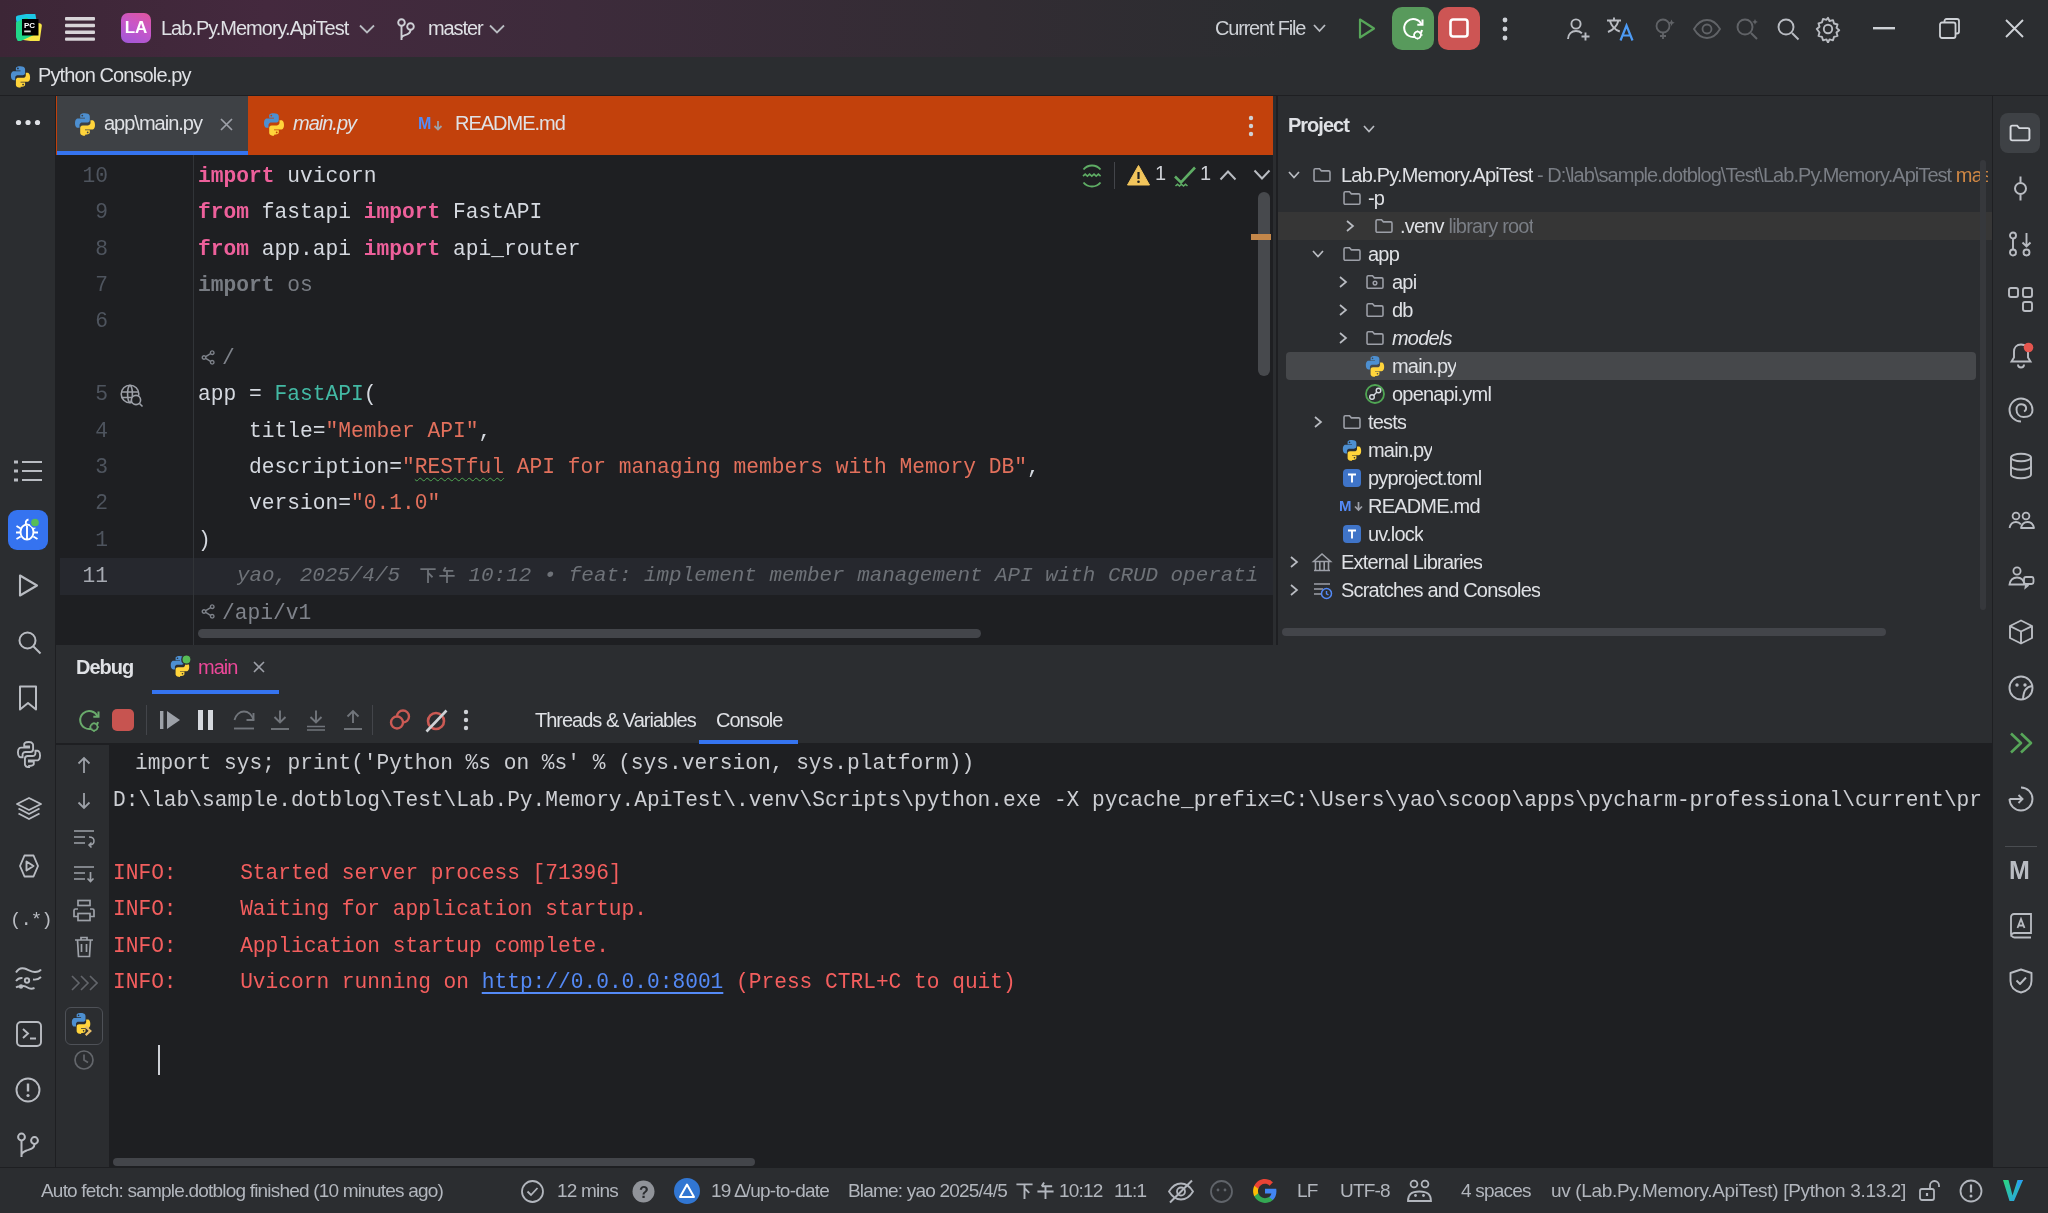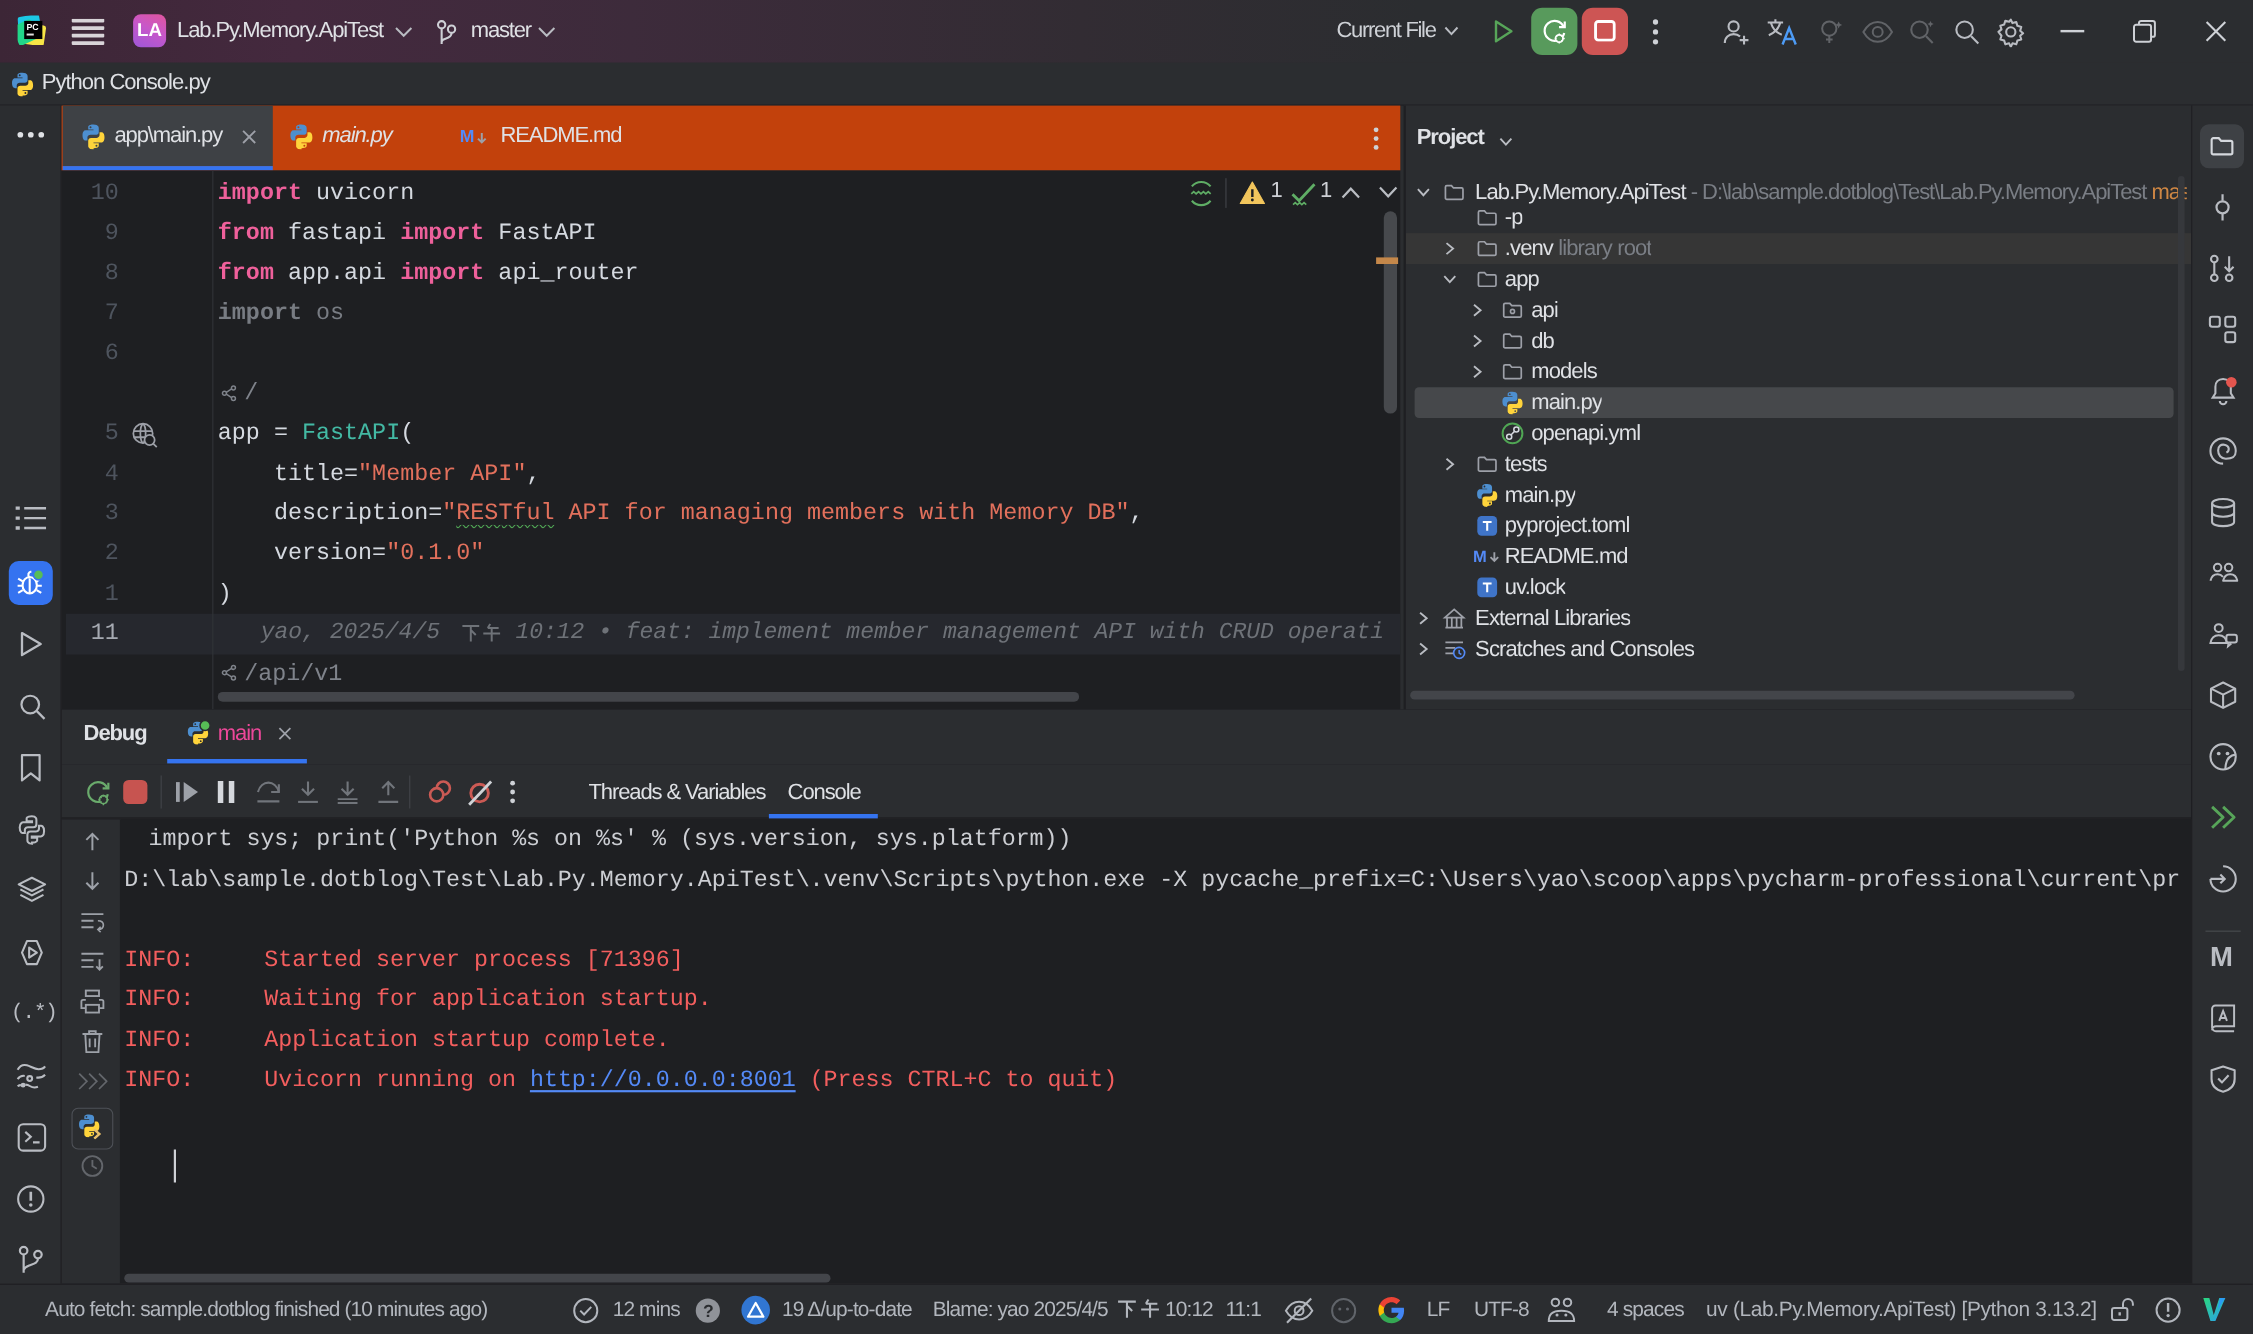--- a/index.html
+++ b/index.html
@@ -430,21 +430,21 @@
         <use href="#fold"></use>
       </svg>
       <div class="txt" style="left:63px;max-width:647px;">Lab.Py.Memory.ApiTest<span style="color:#7a7e85;letter-spacing:-0.95px;"> - D:\lab\sample.dotblog\Test\Lab.Py.Memory.ApiTest </span><span style="color:#cf8744;">mas</span></div>
     </div>
   <div class="row" style="top:88px;">
       <svg class="tic" style="left:63px;top:3px" width="22" height="22">
         <use href="#fold"></use>
       </svg>
       <div class="txt" style="left:90px;">-p</div>
     </div>
-  <div class="row" style="top:116px;">
+  <div class="row" style="top:116px;margin-left:32px;">
       <svg class="tic" style="left:33px" width="14" height="28" viewBox="0 0 14 28">
         <path d="M4 9l6 5-6 5" fill="none" stroke="#b9bcc2" stroke-width="1.7"></path>
       </svg>
       <svg class="tic" style="left:63px;top:3px" width="22" height="22">
         <use href="#fold"></use>
       </svg>
       <div class="txt" style="left:90px;">.venv<span style="color:#7a7e85;"> library root</span></div>
     </div>
   <div class="row" style="top:144px;">
       <svg class="tic" style="left:33px" width="14" height="28" viewBox="0 0 14 28">
@@ -466,21 +466,21 @@
     </div>
   <div class="row" style="top:200px;">
       <svg class="tic" style="left:58px" width="14" height="28" viewBox="0 0 14 28">
         <path d="M4 9l6 5-6 5" fill="none" stroke="#b9bcc2" stroke-width="1.7"></path>
       </svg>
       <svg class="tic" style="left:86px;top:3px" width="22" height="22">
         <use href="#fold"></use>
       </svg>
       <div class="txt" style="left:114px;">db</div>
     </div>
-  <div class="row" style="top:228px;">
+  <div class="row" style="top:228px;font-style:italic;">
       <svg class="tic" style="left:58px" width="14" height="28" viewBox="0 0 14 28">
         <path d="M4 9l6 5-6 5" fill="none" stroke="#b9bcc2" stroke-width="1.7"></path>
       </svg>
       <svg class="tic" style="left:86px;top:3px" width="22" height="22">
         <use href="#fold"></use>
       </svg>
       <div class="txt" style="left:114px;">models</div>
     </div>
   <div class="row" style="top:256px;">
       <svg class="tic" style="left:86px;top:3px" width="22" height="22">

